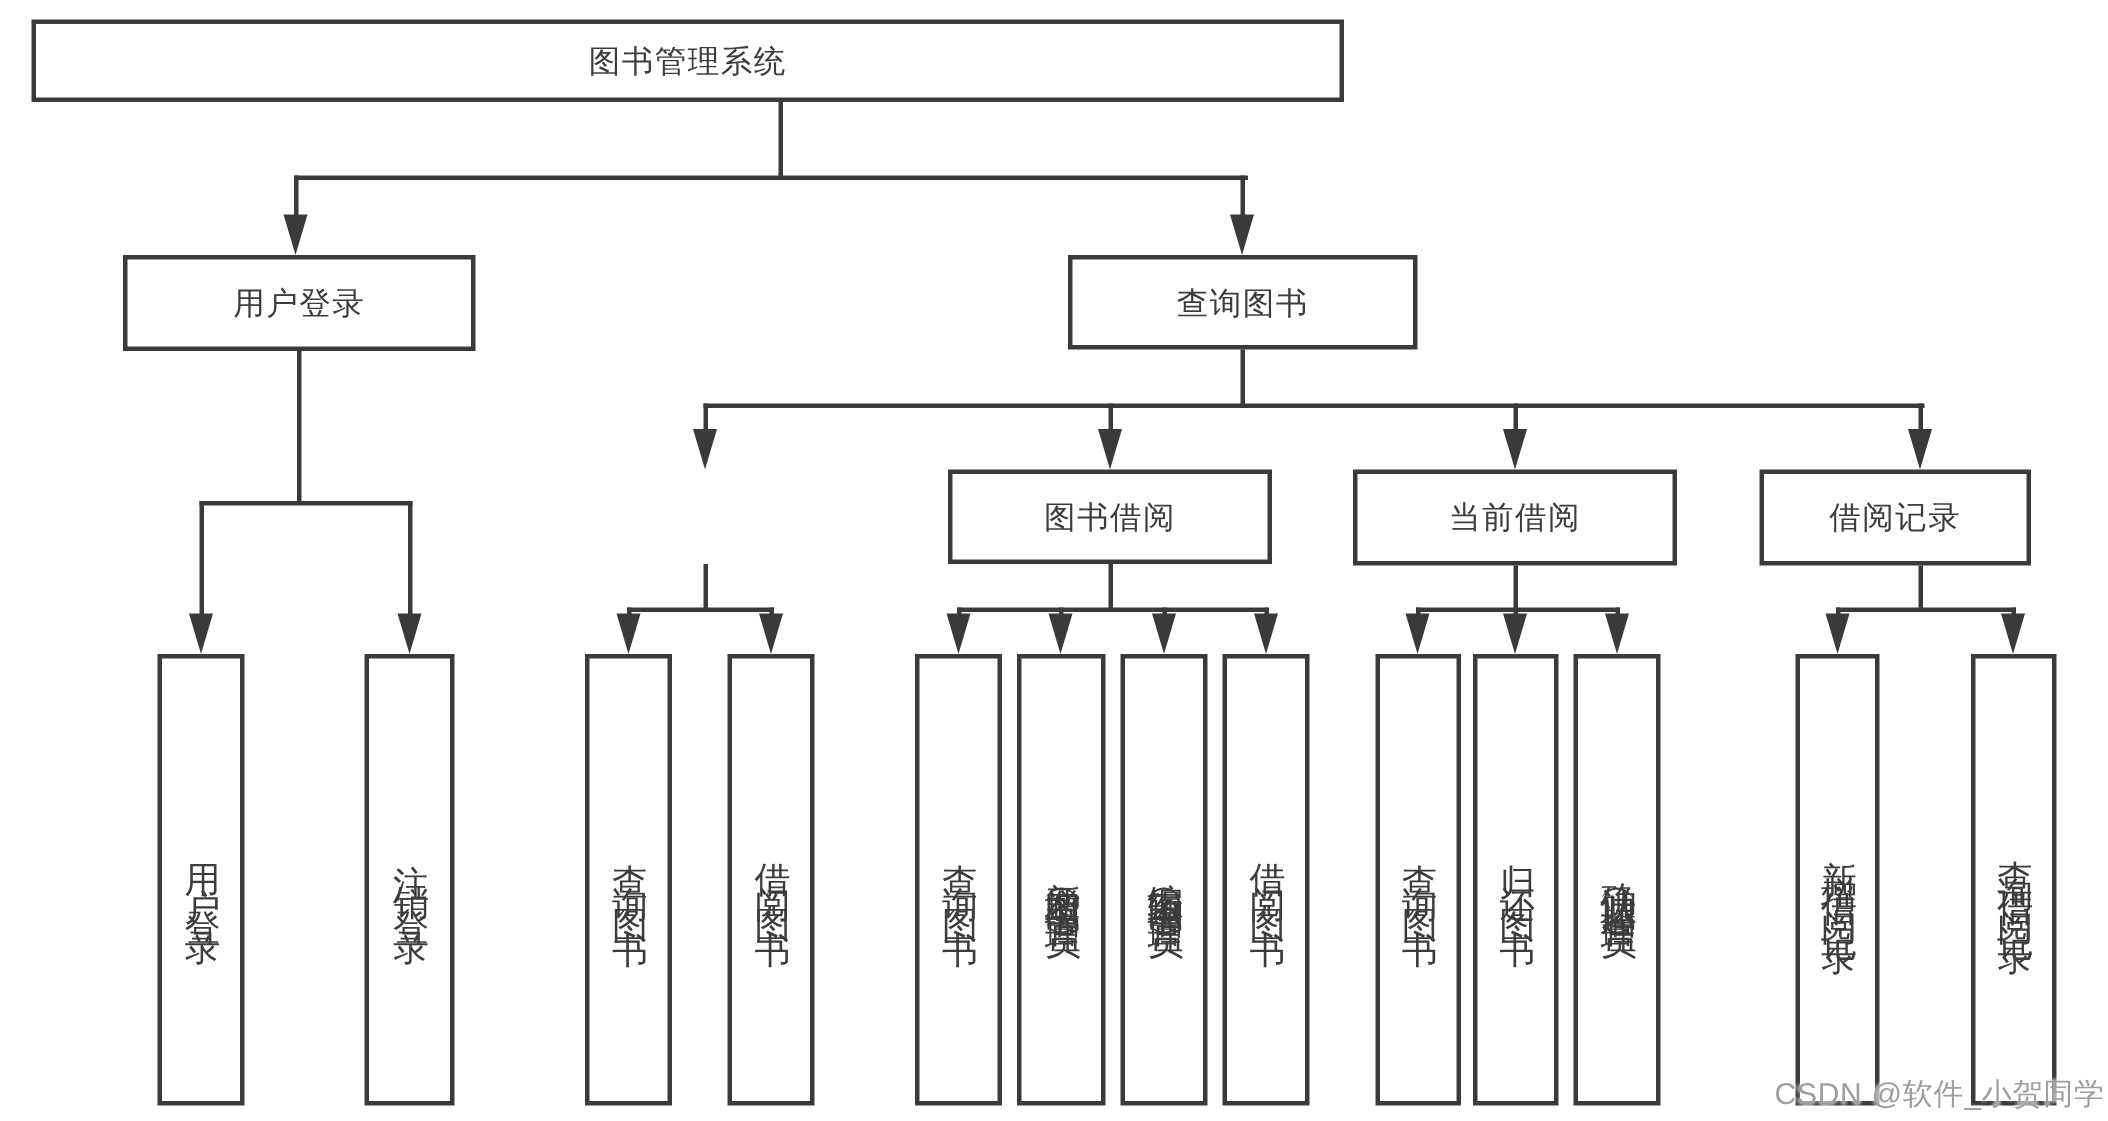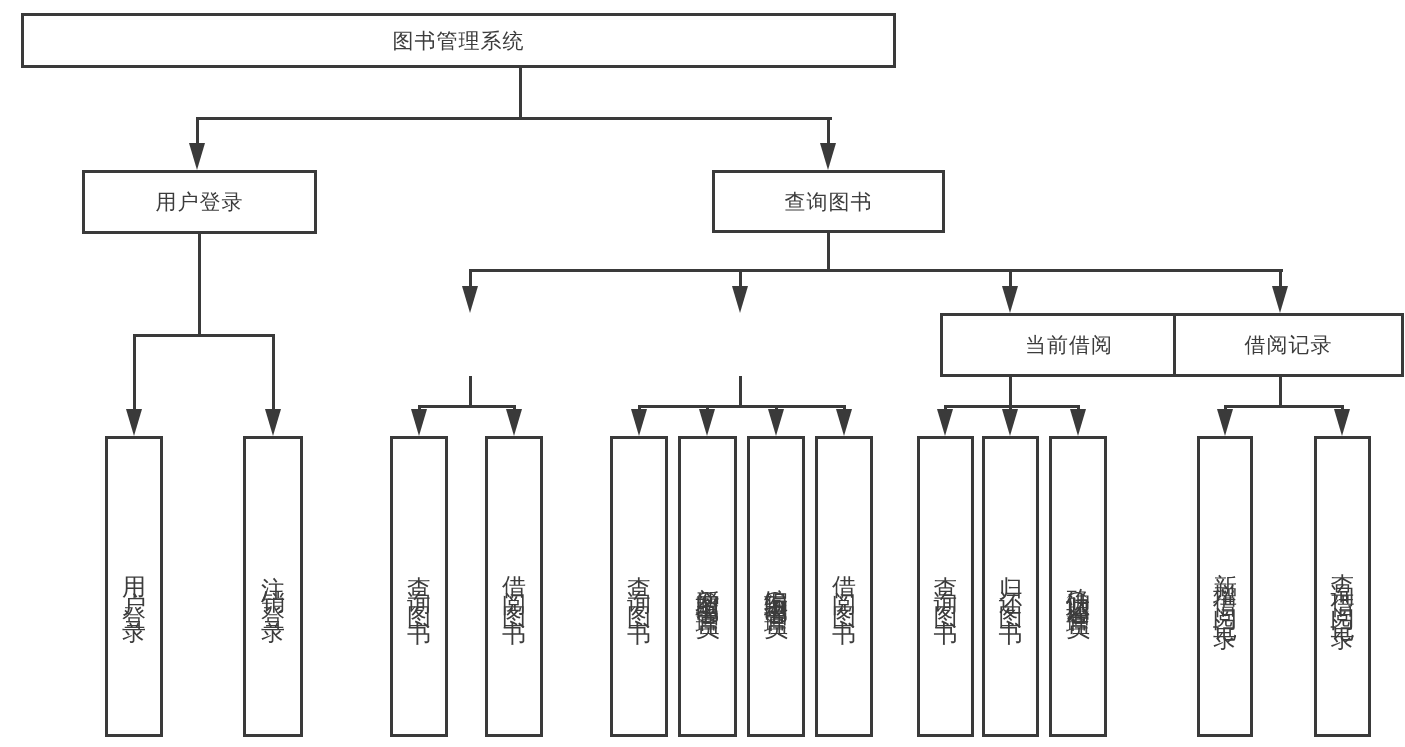--- a/index.html
+++ b/index.html
@@ -41,22 +41,23 @@
 </head>
 <body>
 
 <div class="canvas">
 
   <div class="box hbox" style="left:21px;top:13px;width:875px;height:55px">图书管理系统</div>
 
   <div class="box hbox" style="left:82px;top:170px;width:235px;height:64px">用户登录</div>
   <div class="box hbox" style="left:712px;top:170px;width:233px;height:63px">查询图书</div>
 
-  <div class="box hbox" style="left:940px;top:313px;width:258px;height:64px">当前借阅</div>
-  <div class="box hbox" style="left:1173px;top:313px;width:231px;height:64px">借阅记录</div>
+  <div class="box hbox" style="left:632px;top:313px;width:216px;height:63px">图书借阅</div>
+  <div class="box hbox" style="left:902px;top:313px;width:216px;height:64px">当前借阅</div>
+  <div class="box hbox" style="left:1173px;top:313px;width:181px;height:64px">借阅记录</div>
 
   <div class="box vbox ls4" style="left:105px;top:436px;width:58px;height:301px">用户登录</div>
   <div class="box vbox ls4" style="left:243px;top:436px;width:60px;height:301px">注销登录</div>
 
   <div class="box vbox ls4" style="left:390px;top:436px;width:58px;height:301px">查询图书</div>
   <div class="box vbox ls4" style="left:485px;top:436px;width:58px;height:301px">借阅图书</div>
 
   <div class="box vbox ls4" style="left:610px;top:436px;width:58px;height:301px">查询图书</div>
   <div class="box vbox ls9" style="left:678px;top:436px;width:59px;height:301px">新增图书（管理员）</div>
   <div class="box vbox ls9" style="left:747px;top:436px;width:58px;height:301px">编辑图书（管理员）</div>
@@ -121,14 +122,15 @@
   <div class="v" style="left:1077px;top:405px;height:8px"></div>
   <div class="ah" style="left:1070px;top:409px"></div>
 
   <div class="v" style="left:1279px;top:377px;height:31px"></div>
   <div class="h" style="left:1224px;top:405px;width:120px"></div>
   <div class="v" style="left:1224px;top:405px;height:8px"></div>
   <div class="ah" style="left:1217px;top:409px"></div>
   <div class="v" style="left:1341px;top:405px;height:8px"></div>
   <div class="ah" style="left:1334px;top:409px"></div>
 
+  <div class="watermark">CSDN @软件_小贺同学</div>
 
 </div>
 
 </body></html>

